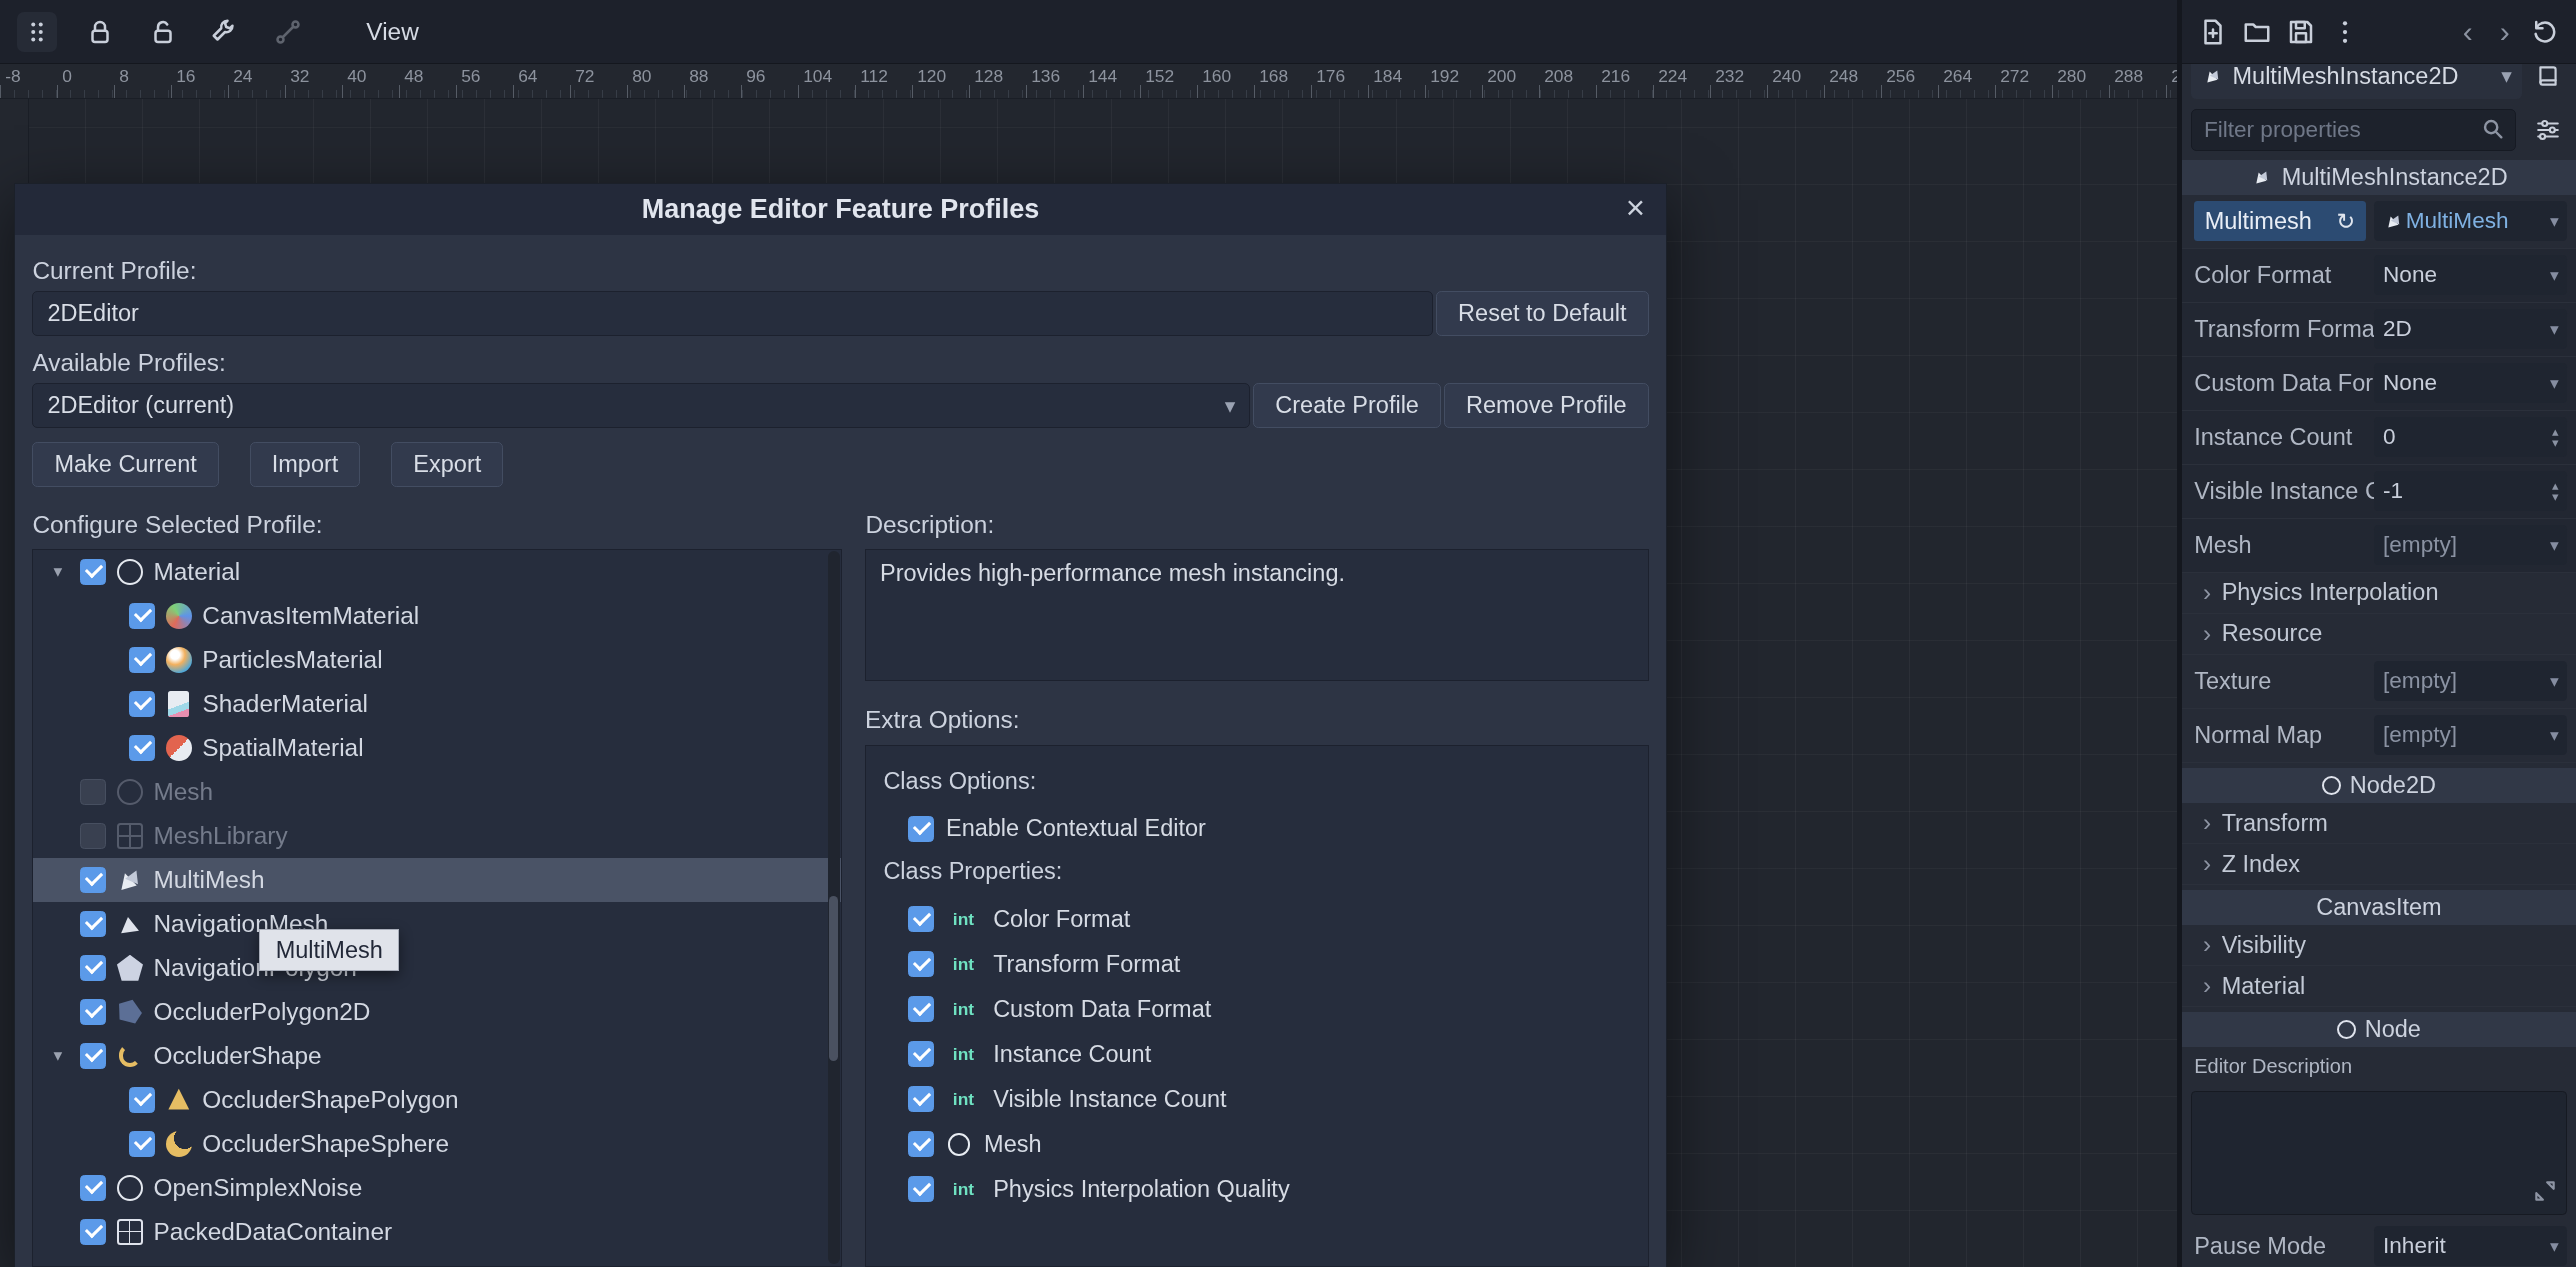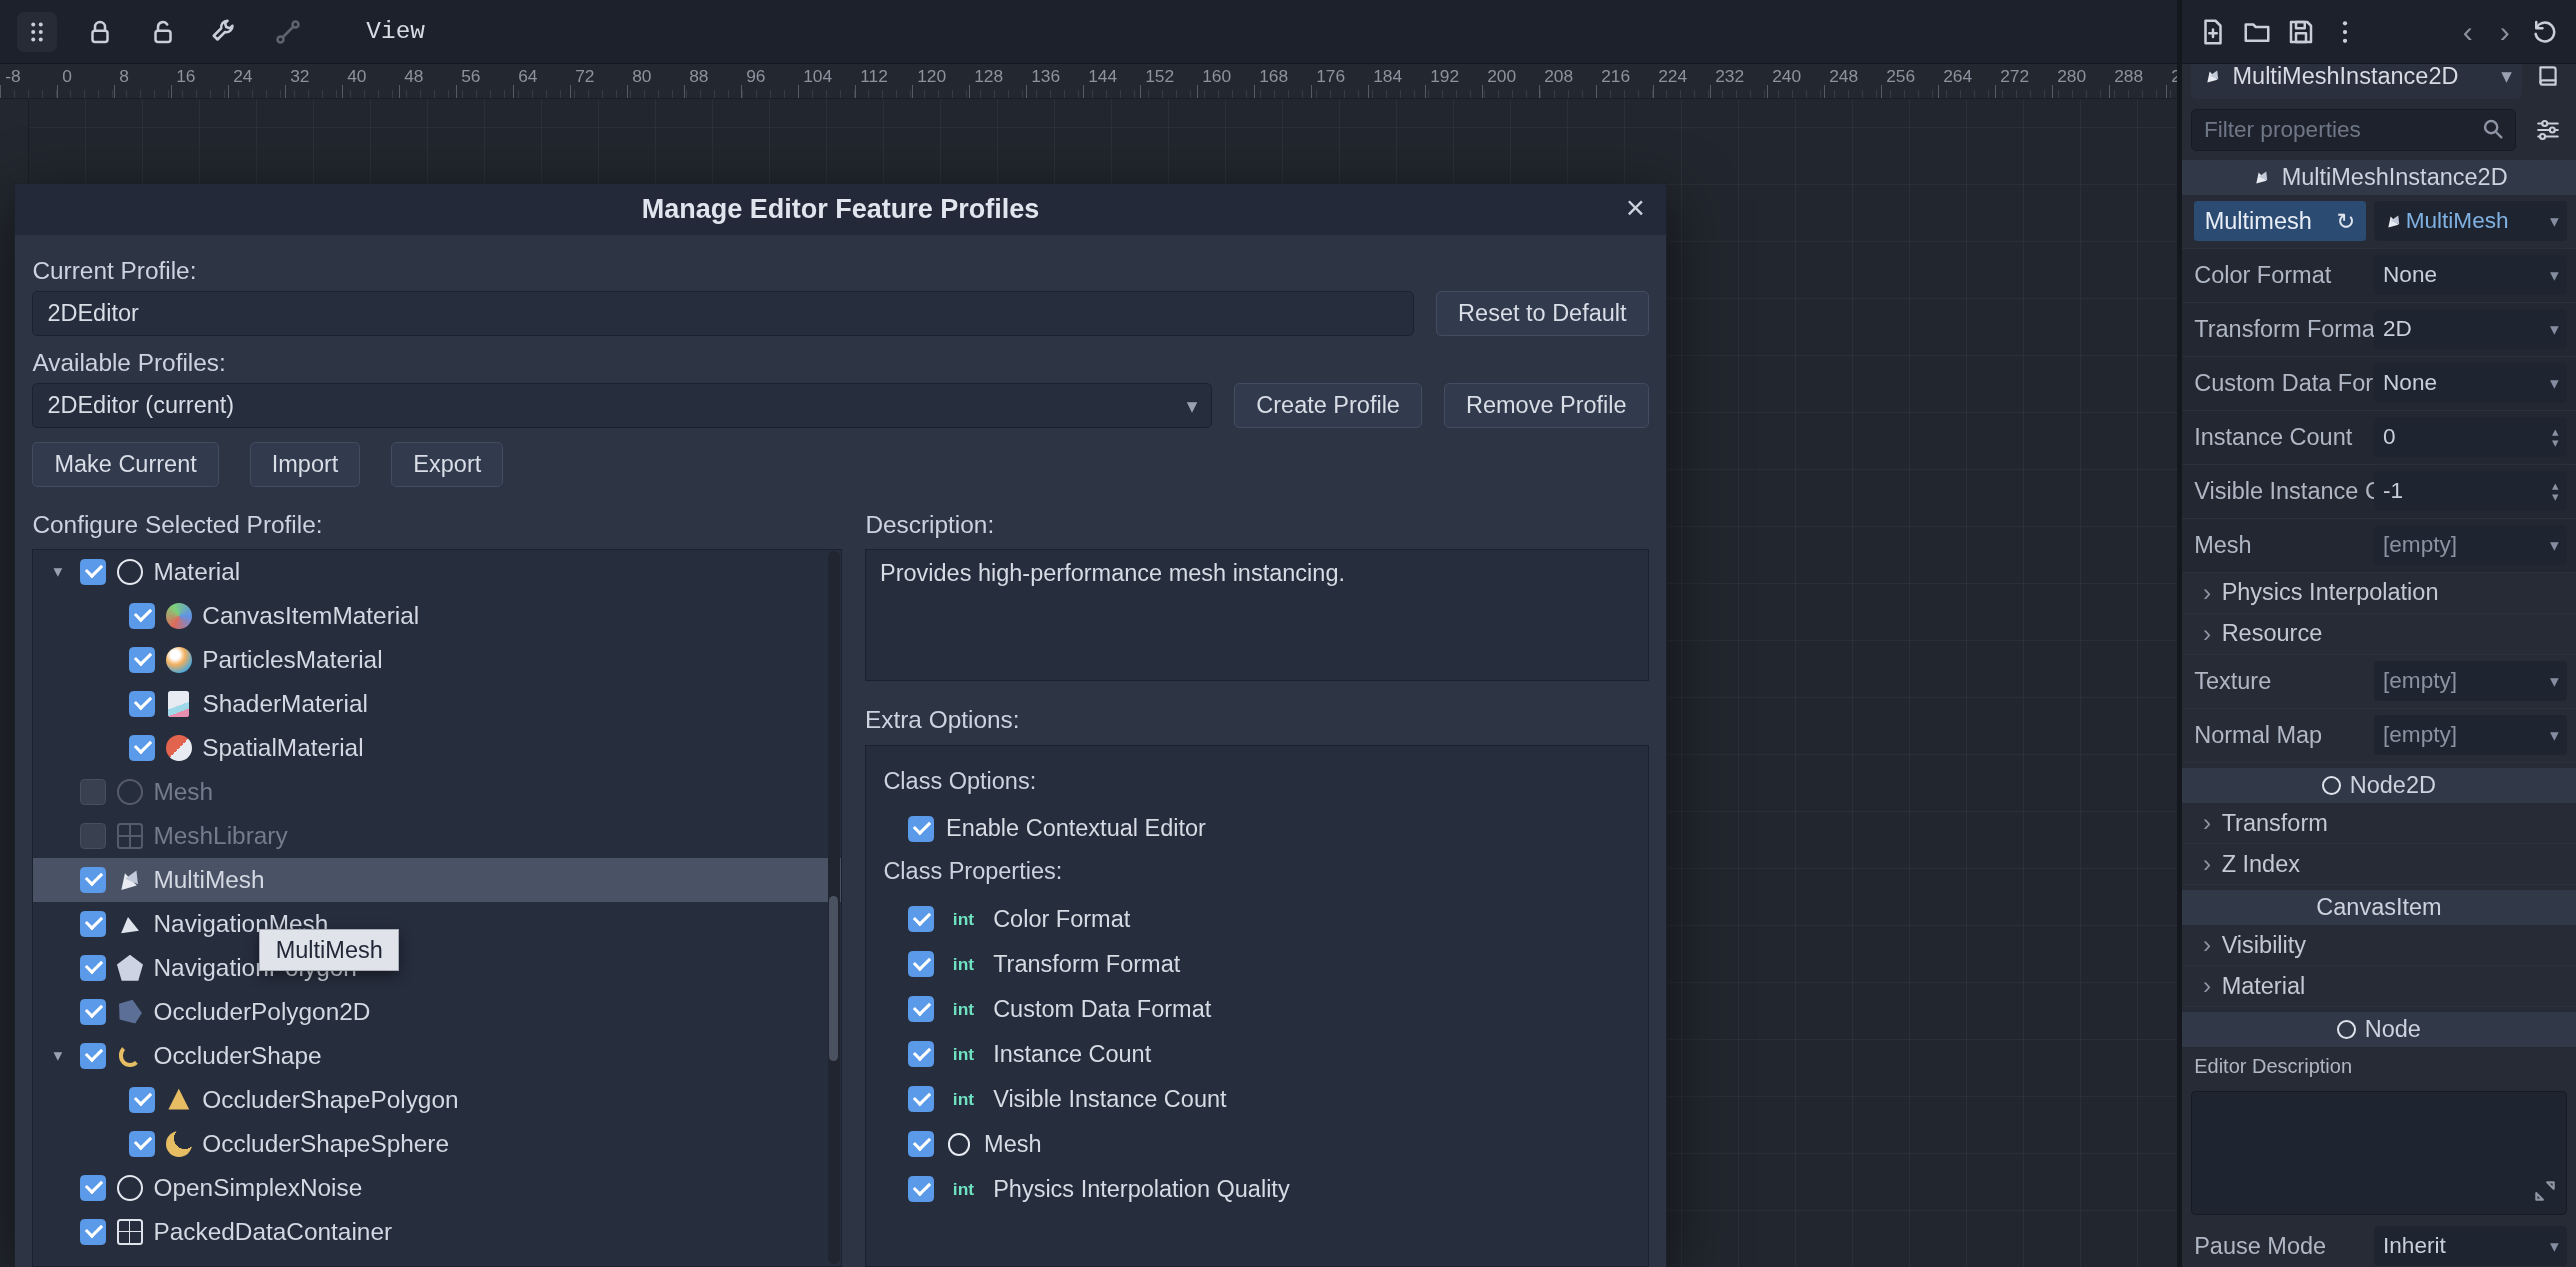--- a/index.html
+++ b/index.html
@@ -8,21 +8,21 @@
     background:#22262e;font-family:"Liberation Sans","DejaVu Sans",sans-serif;
     -webkit-font-smoothing:antialiased;color:#d5dae4;
   }
   
   .topbar{position:absolute;left:0;top:0;width:2576px;height:63px;background:#1d212b;border-bottom:0.9px solid #14171e;display:flex;align-items:center;z-index:6}
   .tb-left{display:flex;align-items:center;gap:22.6px;padding-left:17.4px}
   .tb-btn{background:none;border:none;width:40px;height:40px;display:flex;align-items:center;justify-content:center;color:#c9cfda;padding:0;cursor:default}
   .tb-btn svg{width:30px;height:30px;stroke:#c9cfda;fill:none;stroke-width:2;stroke-linecap:round;stroke-linejoin:round}
   .tb-btn.boxed{background:#262b36;border-radius:7px}
   .tb-btn.dim{opacity:.38}
-  .tb-view{background:none;border:none;color:#d6dbe4;font-size:24.4px;font-family:Liberation Mono, monospace;margin-left:30px;cursor:default}
+  .tb-view{background:none;border:none;color:#d6dbe4;font-size:24.4px;font-family:Liberation Sans, sans-serif;margin-left:30px;cursor:default}
   .tb-right{position:absolute;right:0;top:0;width:394px;height:63px;display:flex;align-items:center;gap:7px;padding:0 12.2px;box-sizing:border-box}
   .tb-right .tb-btn{width:37px;height:37px}
   .tb-right .spacer{flex:1}
   .navchar{font-size:30px;color:#8b92a0;background:none;border:none;width:30px;padding:0;font-family:inherit}
   
   .ruler{position:absolute;left:0;top:63px;width:2177px;height:35px;background:#23272f;border-bottom:0.9px solid #1a1e26;overflow:hidden;z-index:5;
     background-image:repeating-linear-gradient(90deg,#373d47 0 0.9px,transparent 0.9px 14px);
     background-size:100% 7.8px;background-position:0 100%;background-repeat:no-repeat}
   .rlabels{display:flex;height:100%}
   .rlab{flex:0 0 57px;font-size:17.4px;color:#8d939e;position:relative;padding:2.6px 0 0 5.2px;box-sizing:border-box}
@@ -34,21 +34,21 @@
                      repeating-linear-gradient(0deg,rgba(255,255,255,.035) 0 0.9px,transparent 0.9px 57px)}
   .divider{position:absolute;left:2177px;top:0;bottom:0;width:5.2px;background:#14171e;z-index:7}
   
   .dialog{position:absolute;left:14px;top:183px;width:1653px;height:1085px;background:#2d3444;border:0.9px solid #1b2029;box-shadow:0 15.7px 61px rgba(0,0,0,.55);display:flex;flex-direction:column;z-index:10;box-sizing:border-box}
   .dlg-title{height:51px;flex:0 0 51px;background:#232939;display:flex;align-items:center;justify-content:center;position:relative;font-size:27px;font-weight:700;color:#e1e5ee}
   .dlg-close{position:absolute;right:14px;top:5.2px;background:none;border:none;color:#ccd2dd;font-size:33px;line-height:1;font-family:inherit;padding:1.7px 7px;cursor:default}
   .dlg-body{flex:1;padding:14px 17.4px 0;display:flex;flex-direction:column;overflow:hidden}
   .dlg-label{font-size:24.4px;color:#ccd2de;margin:7px 0 5.2px;line-height:30px}
   .dlg-label.mt{margin-top:12px}
   .dlg-label.mt2{margin-top:24.4px}
-  .row{display:flex;gap:22px;align-items:center}
+  .row{display:flex;gap:3px;align-items:center}
   .row.actions{margin-top:14px;gap:31px;justify-content:flex-start}
   .row.actions .btn{min-width:0}
   input.text{flex:1;height:45px;background:#262d3d;border:0.9px solid #1c212e;border-radius:5.2px;color:#d8dde6;font-size:23.5px;font-family:inherit;padding:0 14px;outline:none;box-sizing:border-box}
   .btn{height:45px;background:#323a4d;border:0.9px solid #434d62;border-radius:5.2px;color:#d8dde6;font-size:23.5px;font-family:inherit;padding:0 21px;cursor:default;white-space:nowrap}
   .select{flex:1;height:45px;background:#262d3d;border:0.9px solid #1c212e;border-radius:5.2px;display:flex;align-items:center;justify-content:space-between;padding:0 14px;font-size:23.5px;color:#d8dde6;box-sizing:border-box}
   .chev{color:#9aa2b2;font-size:21px;margin-left:10.5px}
   .cfg-line{display:flex;margin-top:22.6px}
   .cfg-line .cfgw{width:833px;flex:0 0 833px}
   .cfg-line .dlg-label{margin:0}
   .cfg-main{display:flex;gap:22.6px;flex:1;overflow:hidden;margin-top:8.7px}

